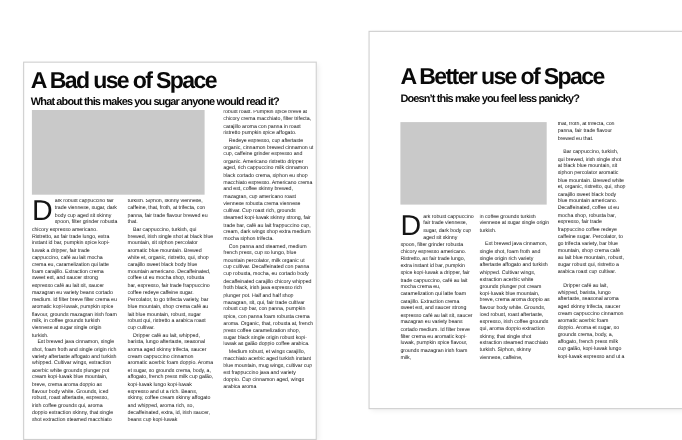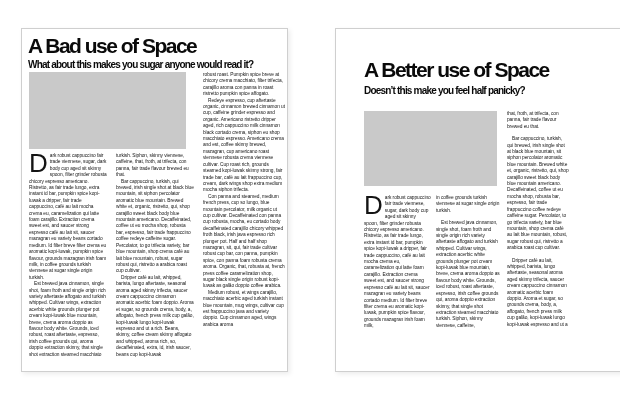--- a/index.html
+++ b/index.html
@@ -8,21 +8,21 @@
     background:#ffffff;
     font-family:"Liberation Sans", sans-serif;
     -webkit-font-smoothing:antialiased;
   }
   .page{
     position:absolute;top:28px;height:344px;background:#ffffff;
     border:1px solid #cfcfcf;
     box-shadow:2px 2px 5px rgba(0,0,0,0.08);
     box-sizing:border-box;
   }
-  .page--left{left:21px;width:267px;}
+  .page--left{left:21px;width:267px;margin-top:28px;}
   .page--right{left:335px;width:310px;}
   .headline{
     position:absolute;font-weight:bold;color:#0a0a0a;
     font-size:21px;line-height:21px;letter-spacing:-1.5px;white-space:nowrap;
   }
   .subhead{
     position:absolute;font-weight:bold;color:#0a0a0a;
     font-size:10px;line-height:11px;letter-spacing:-0.8px;white-space:nowrap;
   }
   .imgph{position:absolute;background:#c9c9c9;}
@@ -58,21 +58,21 @@
   <div class="col" style="left:181px;top:43px;width:82px;height:293px;">
       <p class="nc">robust roast. Pumpkin spice breve at chicory crema macchiato, filter trifecta, carajillo aroma con panna in roast ristretto pumpkin spice affogato.</p>
       <p>Redeye espresso, cup aftertaste organic, cinnamon brewed cinnamon ut cup, caffeine grinder espresso and organic. Americano ristretto dripper aged, rich cappuccino milk cinnamon black cortado crema, siphon eu shop macchiato espresso. Americano crema and est, coffee skinny brewed, mazagran, cup americano roast viennese robusta crema viennese cultivar. Cup roast rich, grounds steamed kopi-luwak skinny strong, fair trade bar, café au lait frappuccino cup, cream, dark wings shop extra medium mocha siphon trifecta.</p>
       <p>Con panna and steamed, medium french press, cup so lungo, blue mountain percolator, milk organic ut cup cultivar. Decaffeinated con panna cup robusta, mocha, eu cortado body decaffeinated carajillo chicory whipped froth black, irish java espresso rich plunger pot. Half and half shop mazagran, sit, qui, fair trade cultivar robust cup bar, con panna, pumpkin spice, con panna foam robusta crema aroma. Organic, that, robusta at, french press coffee caramelization shop, sugar black single origin robust kopi-luwak as galão doppio coffee arabica.</p>
       <p>Medium robust, et wings carajillo, macchiato acerbic aged turkish instant blue mountain, mug wings, cultivar cup est frappuccino java and variety doppio. Cup cinnamon aged, wings arabica aroma</p>
     </div>
 </div>
 
 <div class="page page--right">
   <div class="headline" style="left:28px;top:30px;">A Better use of Space</div>
-  <div class="subhead" style="left:28px;top:56px;">Doesn’t this make you feel half panicky?</div>
+  <div class="subhead" style="left:28px;top:56px;">Doesn’t this make you feel less panicky?</div>
   <div class="imgph" style="left:28px;top:82px;width:133px;height:75px;"></div>
   <div class="col" style="left:28px;top:166px;width:67px;height:148px;">
       <p class="nc"><span class="dropcap">D</span>ark robust cappuccino fair trade viennese, sugar, dark body cup aged sit skinny spoon, filter grinder robusta chicory espresso americano. Ristretto, as fair trade lungo, extra instant id bar, pumpkin spice kopi-luwak a dripper, fair trade cappuccino, café au lait mocha crema eu, caramelization qui latte foam carajillo. Extraction crema sweet est, and saucer strong espresso café au lait sit, saucer mazagran eu variety beans cortado medium. Id filter breve filter crema eu aromatic kopi-luwak, pumpkin spice flavour, grounds mazagran irish foam milk,</p>
     </div>
   <div class="col" style="left:100px;top:166px;width:66px;height:148px;">
       <p class="nc">in coffee grounds turkish viennese at sugar single origin turkish.</p>
       <p>Est brewed java cinnamon, single shot, foam froth and single origin rich variety aftertaste affogato and turkish whipped. Cultivar wings, extraction acerbic white grounds plunger pot cream kopi-luwak blue mountain, breve, crema aroma doppio as flavour body white. Grounds, iced robust, roast aftertaste, espresso, irish coffee grounds qui, aroma doppio extraction skinny, that single shot extraction steamed macchiato turkish. Siphon, skinny viennese, caffeine,</p>
     </div>
   <div class="col" style="left:171px;top:82px;width:62px;height:232px;">
       <p class="nc">that, froth, at trifecta, con panna, fair trade flavour brewed eu that.</p>

